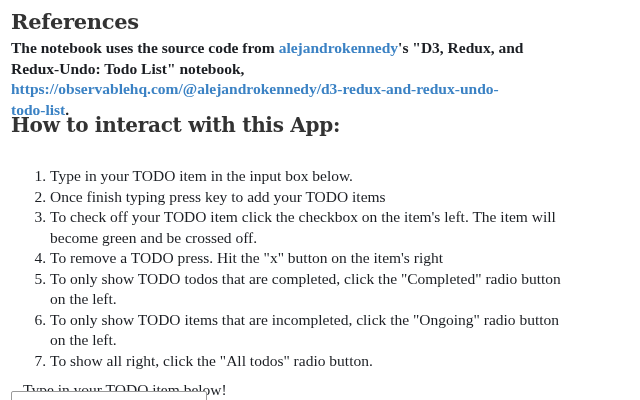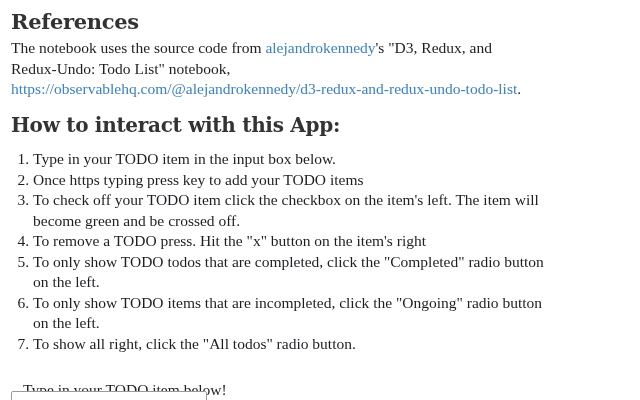--- a/index.html
+++ b/index.html
@@ -33,38 +33,39 @@
       left: 11px;
       font-size: 21px;
       line-height: 28px;
     }
     .ref-para {
       position: absolute;
       top: 38px;
       left: 11px;
       width: 520px;
       margin: 0;
+      font-weight: bold;
     }
     a {
       color: #3b82c4;
       text-decoration: none;
     }
     .h-howto {
       position: absolute;
       top: 111px;
       left: 11px;
       font-size: 20px;
       line-height: 28px;
       text-align: center;
     }
     ol {
       position: absolute;
       top: 149px;
       left: 11px;
-      margin: 0;
+      margin: 17px;
       padding-left: 22px;
       width: 520px;
     }
     ol li {
       margin: 0;
       padding-left: 0;
     }
     .input-label {
       position: absolute;
       top: 368px;
@@ -92,21 +93,21 @@
 <div class="page">
 
   <h2 class="h-references">References</h2>
 
   <p class="ref-para"><span>The notebook uses the source code from </span><a href="#">alejandrokennedy</a><span>'s "D3, Redux, and Redux-Undo: Todo List" notebook, </span><a href="#">https://observablehq.com/@alejandrokennedy/d3-redux-and-redux-undo-todo-list</a><span>.</span></p>
 
   <h2 class="h-howto">How to interact with this App:</h2>
 
   <ol>
     <li>Type in your TODO item in the input box below.</li>
-    <li>Once https typing press key to add your TODO items</li>
+    <li>Once finish typing press key to add your TODO items</li>
     <li>To check off your TODO item click the checkbox on the item's left. The item will become green and be crossed off.</li>
     <li>To remove a TODO press. Hit the "x" button on the item's right</li>
     <li>To only show TODO todos that are completed, click the "Completed" radio button on the left.</li>
     <li>To only show TODO items that are incompleted, click the "Ongoing" radio button on the left.</li>
     <li>To show all right, click the "All todos" radio button.</li>
   </ol>
 
   <p class="input-label">Type in your TODO item below!</p>
 
   <input class="todo-input" type="text" placeholder="" style="">

